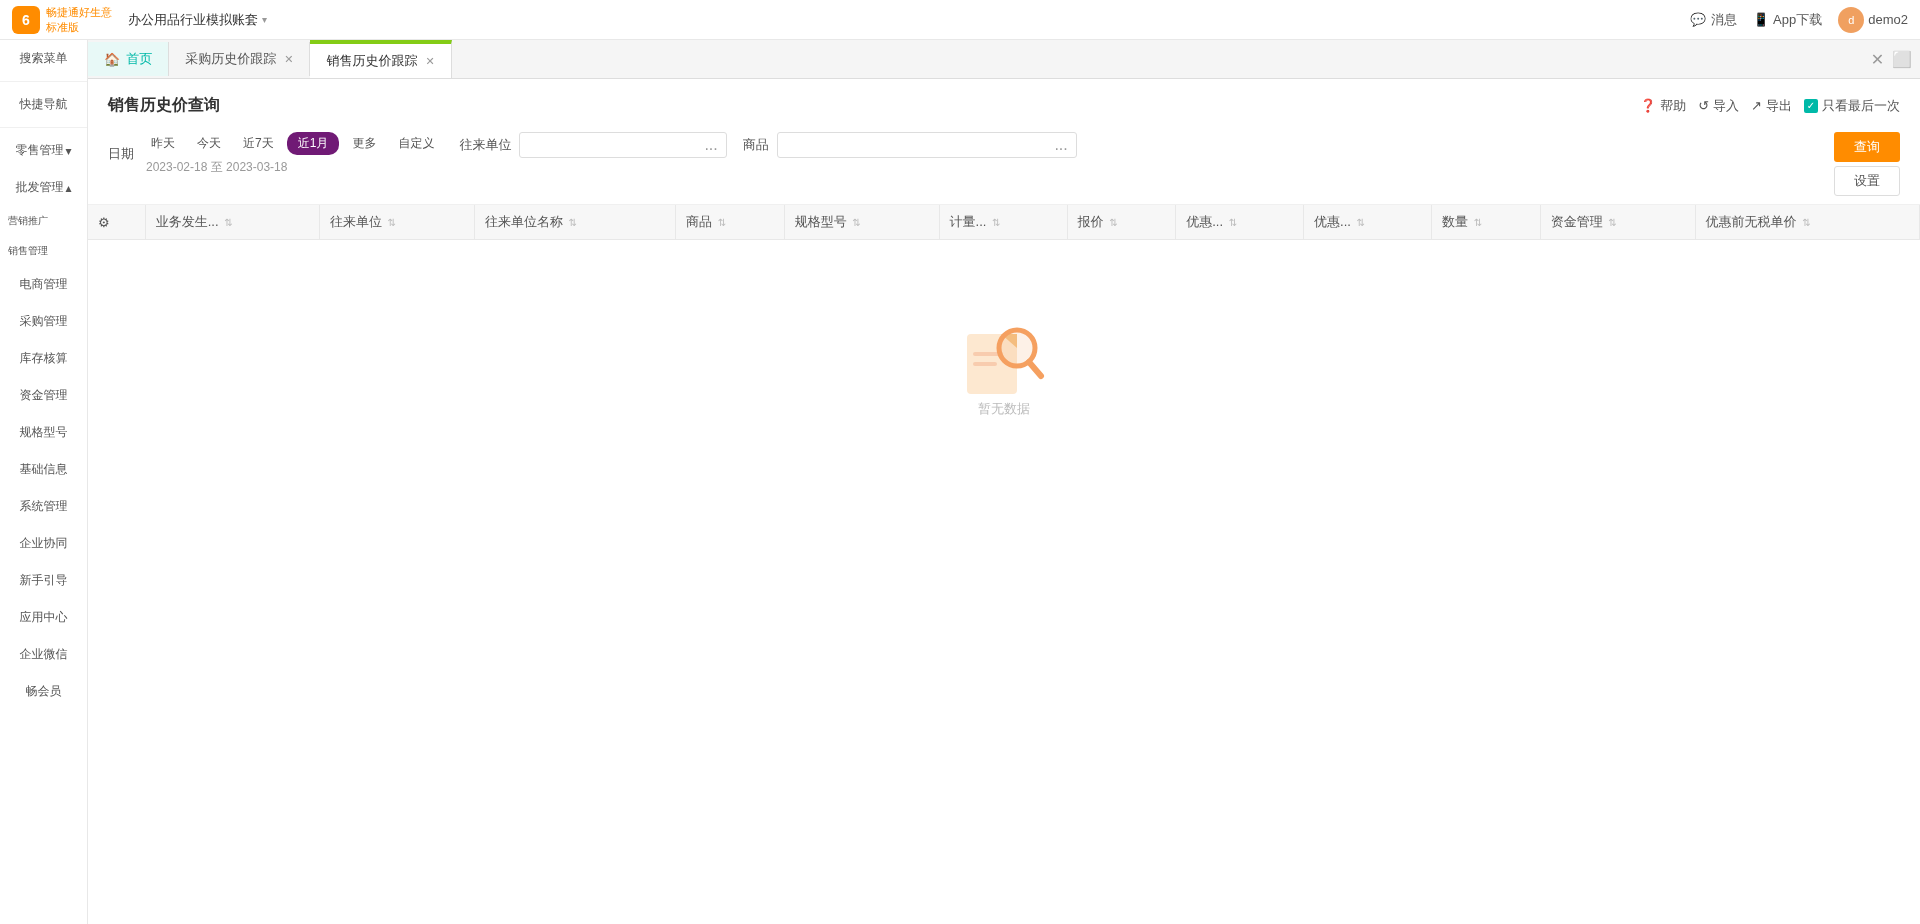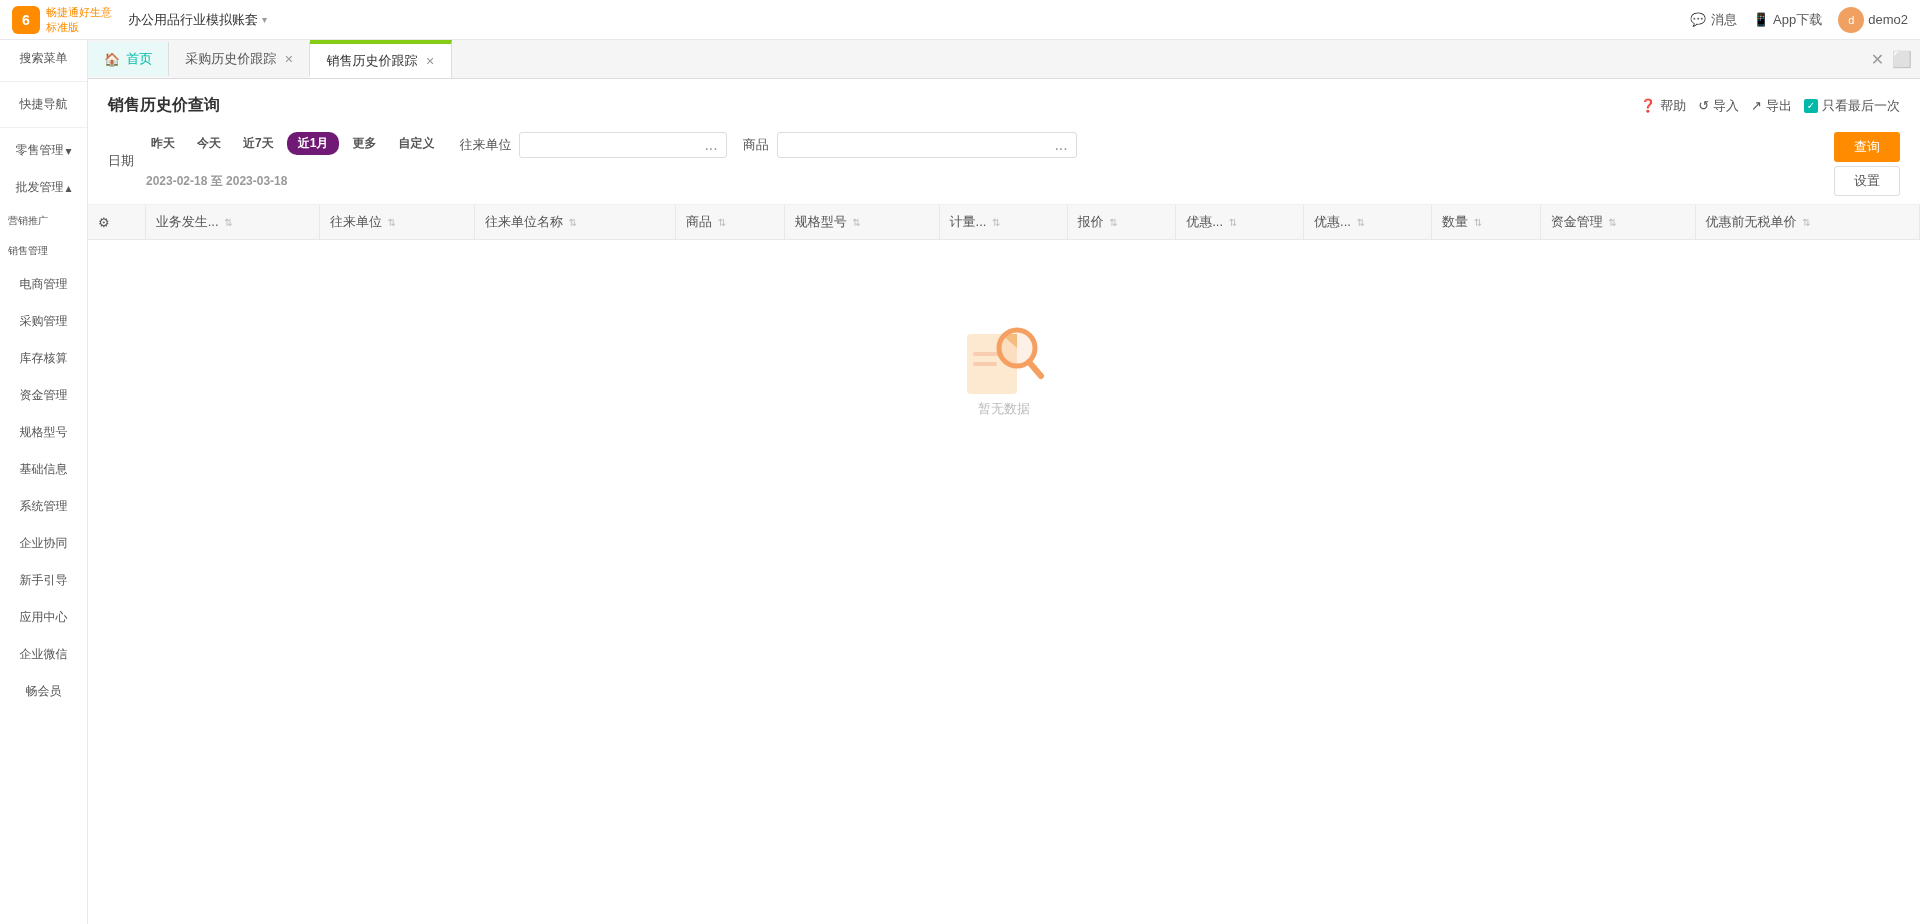--- a/index.html
+++ b/index.html
@@ -180,21 +180,21 @@
           <div class="only-last-checkbox">
             <div class="checkbox-checked">✓</div>
             <span>只看最后一次</span>
           </div>
         </div>
       </div>
 
       <div class="filter-bar">
         <div class="filter-item">
           <span class="filter-label">日期</span>
-          <div style="display:flex; flex-direction:column; gap:18px;font-weight:bold;">
+          <div style="display:flex; flex-direction:column; gap:4px;">
             <div class="date-options">
               <span class="date-btn">昨天</span>
               <span class="date-btn">今天</span>
               <span class="date-btn">近7天</span>
               <span class="date-btn active">近1月</span>
               <span class="date-btn">更多</span>
               <span class="date-btn">自定义</span>
             </div>
             <span class="date-range">2023-02-18 至 2023-03-18</span>
           </div>

